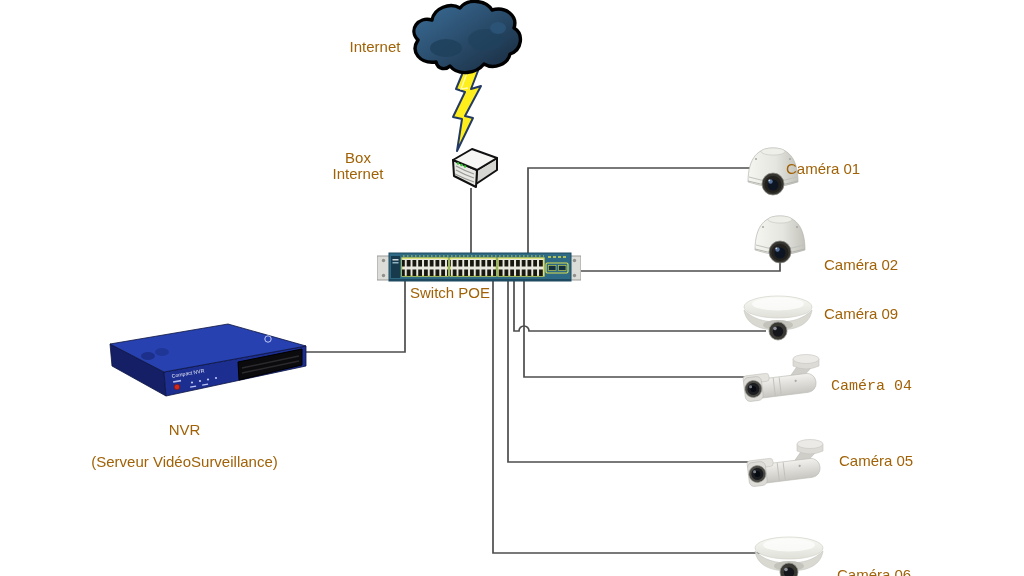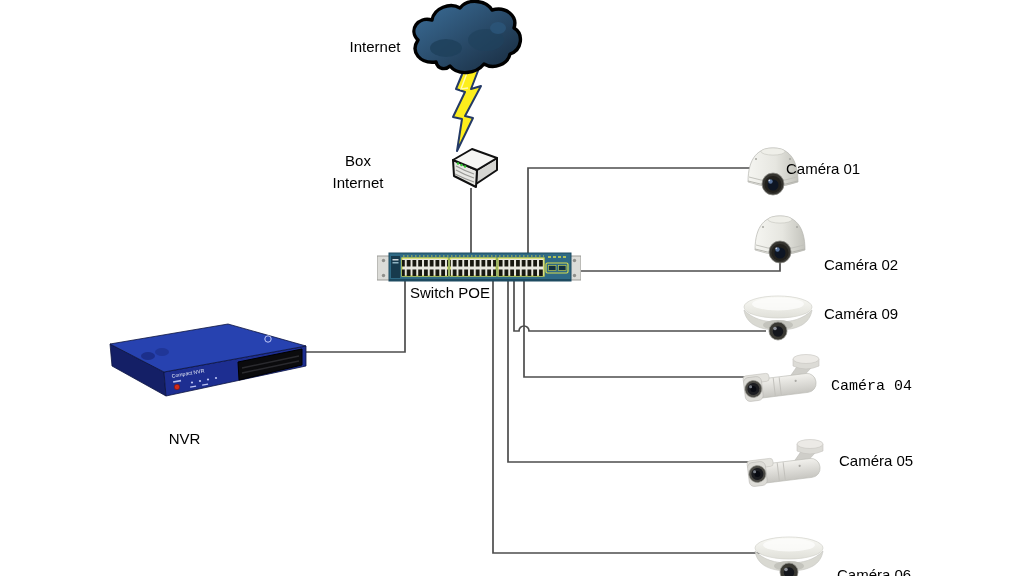--- a/index.html
+++ b/index.html
@@ -1,21 +1,21 @@
 <!DOCTYPE html>
 <html><head>
 <meta charset="utf-8">
 <style>
   html,body{margin:0;padding:0;background:#fff;}
   .canvas{position:relative;width:1024px;height:576px;background:#ffffff;overflow:hidden;
           font-family:"Liberation Sans", sans-serif;color:#1c1c1c;}
   .wires{position:absolute;left:0;top:0;z-index:1;}
   .node{position:absolute;z-index:2;line-height:0;}
-  .lbl{position:absolute;z-index:3;font-size:15px;color:#000000;white-space:nowrap;}
-  .lbl.center{text-align:center;white-space:pre-line;line-height:22px;}
+  .lbl{position:absolute;z-index:3;font-size:15px;color:#a16207;white-space:nowrap;}
+  .lbl.center{text-align:center;white-space:pre-line;line-height:16px;}
 </style>
 </head>
 <body>
 
 <div class="canvas">
 
   <svg class="wires" width="1024" height="576">
     <g fill="none" stroke-width="1.7" stroke="#4d4d4d">
       <path d="M471,188 V254"></path>
       <path d="M528,254 V168 H753"></path>
@@ -240,20 +240,21 @@
       <circle cx="34" cy="35.5" r="1.8" fill="#8d9199"></circle>
     </svg>
   </div>
 
   <div class="lbl" style="left:333px;top:38px;width:84px;text-align:center;">Internet</div>
   <div class="lbl center" style="left:318px;top:150px;width:80px;">Box
 Internet</div>
   <div class="lbl" style="left:404px;top:284px;width:92px;text-align:center;">Switch POE</div>
   <div class="lbl center" style="left:82px;top:406px;width:205px;">
     <div>NVR</div>
+    <div>(Serveur VidéoSurveillance)</div>
   </div>
   <div class="lbl" style="left:786px;top:160px;">Caméra 01</div>
   <div class="lbl" style="left:824px;top:232px;margin-top:24px;">Caméra 02</div>
   <div class="lbl" style="left:824px;top:305px;">Caméra 09</div>
   <div class="lbl" style="left:831px;top:378px;font-family:Liberation Mono, monospace;">Caméra 04</div>
   <div class="lbl" style="left:839px;top:452px;">Caméra 05</div>
   <div class="lbl" style="left:837px;top:566px;">Caméra 06</div>
 
 </div>
 

